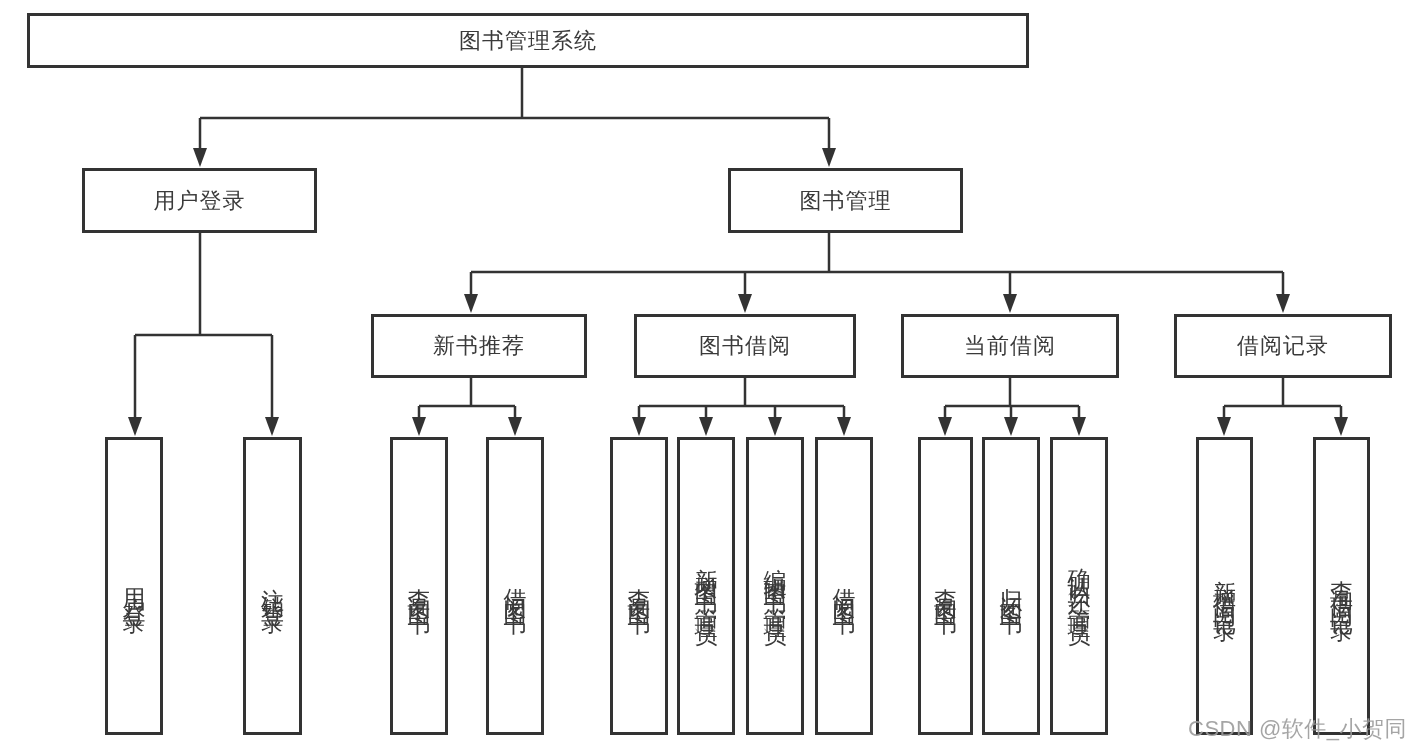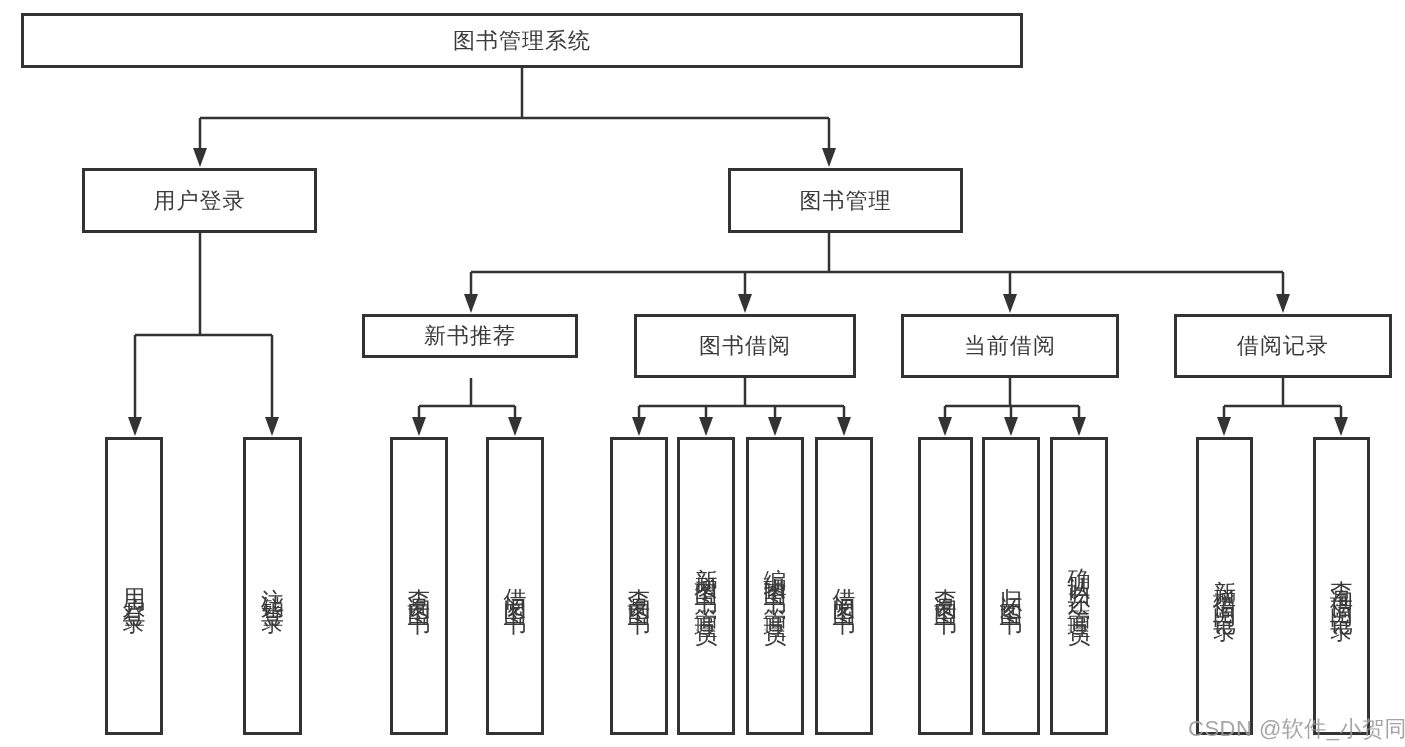--- a/index.html
+++ b/index.html
@@ -84,26 +84,26 @@
       <polygon points="768,417 782,417 775,436"></polygon>
       <polygon points="837,417 851,417 844,436"></polygon>
       <polygon points="938,417 952,417 945,436"></polygon>
       <polygon points="1004,417 1018,417 1011,436"></polygon>
       <polygon points="1072,417 1086,417 1079,436"></polygon>
       <polygon points="1217,417 1231,417 1224,436"></polygon>
       <polygon points="1334,417 1348,417 1341,436"></polygon>
     </g>
   </svg>
 
-  <div class="node hbox" style="left:21px;top:13px;width:1002px;height:55px;">图书管理系统</div>
+  <div class="node hbox" style="left:27px;top:13px;width:1002px;height:55px;">图书管理系统</div>
 
   <div class="node hbox" style="left:82px;top:168px;width:235px;height:65px;">用户登录</div>
   <div class="node hbox" style="left:712px;top:168px;width:235px;height:65px;margin-left:16px;">图书管理</div>
 
-  <div class="node hbox" style="left:362px;top:314px;width:216px;height:44px;">新书推荐</div>
+  <div class="node hbox" style="left:371px;top:314px;width:216px;height:64px;">新书推荐</div>
   <div class="node hbox" style="left:901px;top:314px;width:218px;height:64px;">当前借阅</div>
   <div class="node hbox" style="left:634px;top:314px;width:222px;height:64px;">图书借阅</div>
   <div class="node hbox" style="left:1174px;top:314px;width:218px;height:64px;">借阅记录</div>
 
   <div class="node leaf" style="left:105px;top:437px;width:58px;height:298px;">
     <span>用户登录</span>
   </div>
   <div class="node leaf" style="left:243px;top:437px;width:59px;height:298px;">
     <span>注销登录</span>
   </div>

